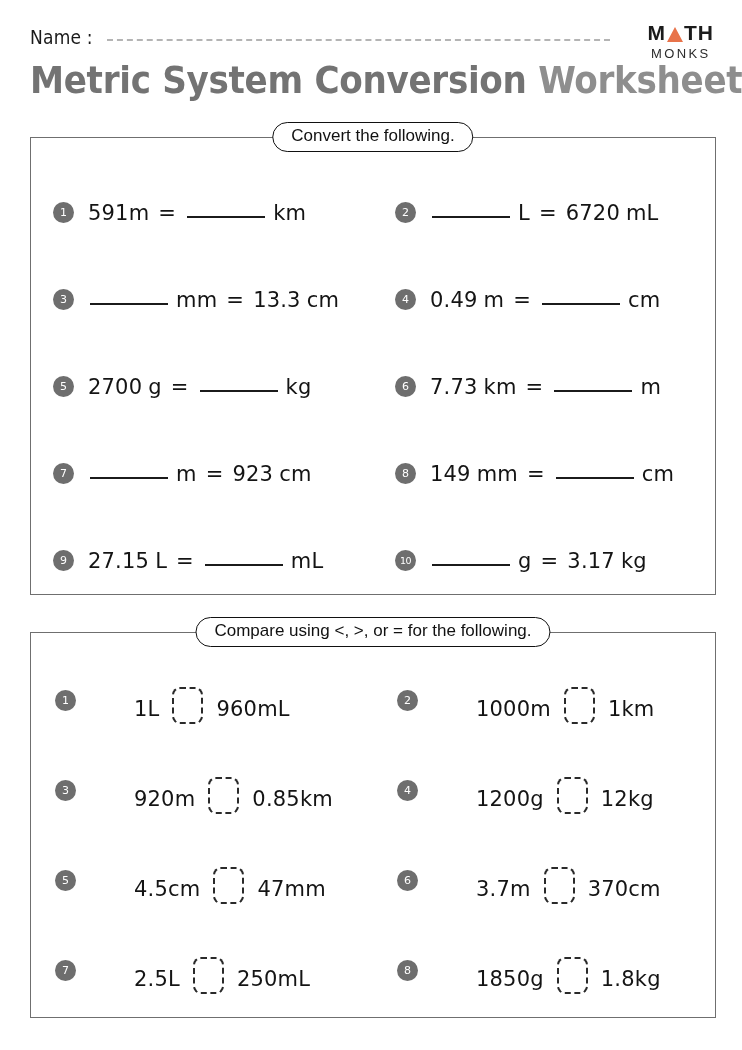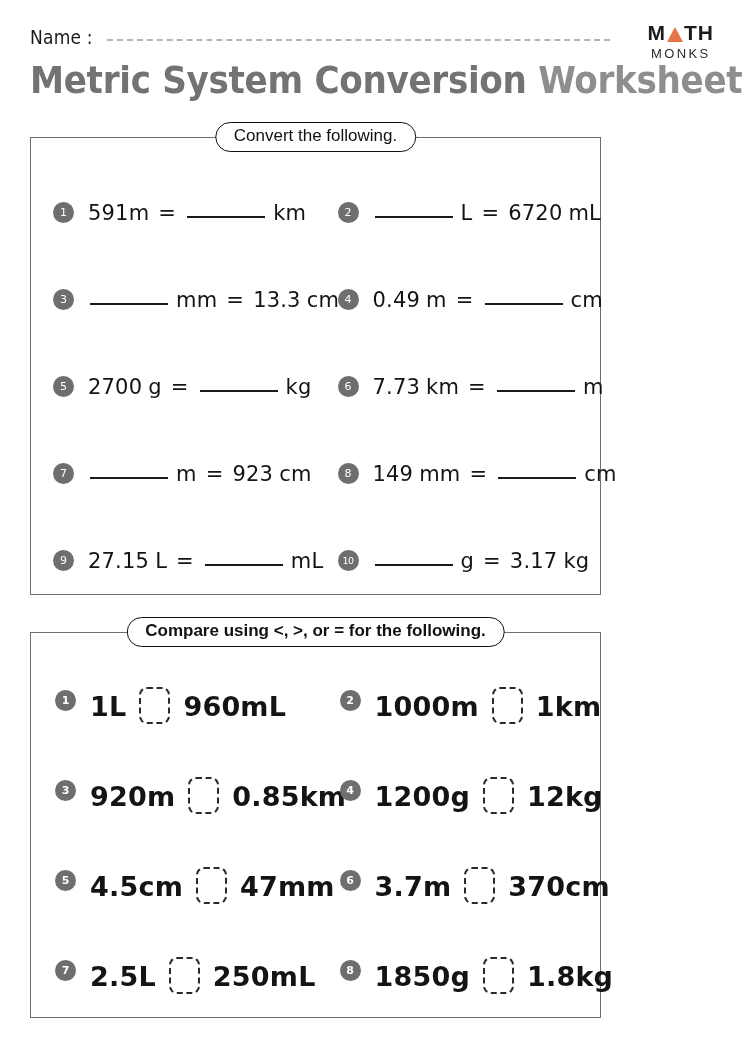--- a/index.html
+++ b/index.html
@@ -91,27 +91,27 @@
     letter-spacing: -0.3px;
     white-space: nowrap;
   }
   .title .t-dark { color: #737373; }
   .title .t-grey { color: #8e8e8e; }
 
   
   .section {
     position: absolute;
     left: 30px;
-    width: 571px;
+    width: 686px;
     box-sizing: border-box;
     border: 1.5px solid #6f6f6f;
     background: #fff;
   }
   #section-convert { top: 137px;  height: 458px; }
-  #section-compare { top: 632px;  height: 386px; font-weight: bold; }
+  #section-compare { top: 632px;  height: 386px; }
 
   .section-title {
     position: absolute;
     top: -16px;
     left: 50%;
     transform: translateX(-50%);
     background: #ffffff;
     border: 1.5px solid #111111;
     border-radius: 18px;
     padding: 4px 18px 5px 18px;
@@ -189,21 +189,21 @@
   }
 
   
   #section-convert .row { height: 87px; }
   #section-convert .grid { top: 31px; }
 
   
   #section-compare .row { height: 90px; }
   #section-compare .grid { top: 22px; }
   #section-compare .cell { padding-left: 24px; }
-  #section-compare .expr { font-size: 27px; }
+  #section-compare .expr { font-size: 21px; margin-left: 44px; }
 </style>
 </head>
 <body>
 
 <div class="page">
 
   <div class="name-row">
     <span class="name-label">Name :</span>
     <span class="name-line"></span>
   </div>

